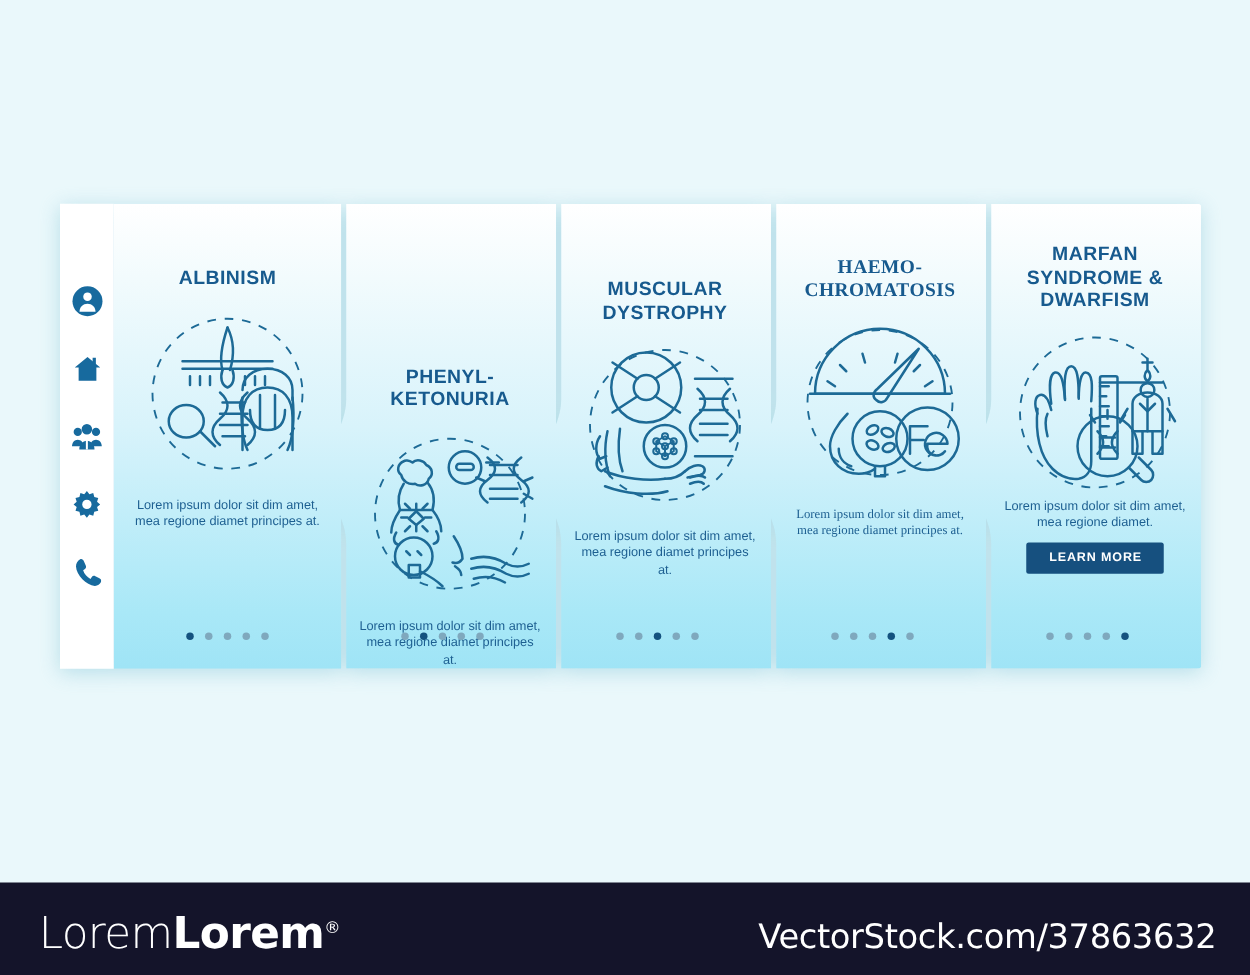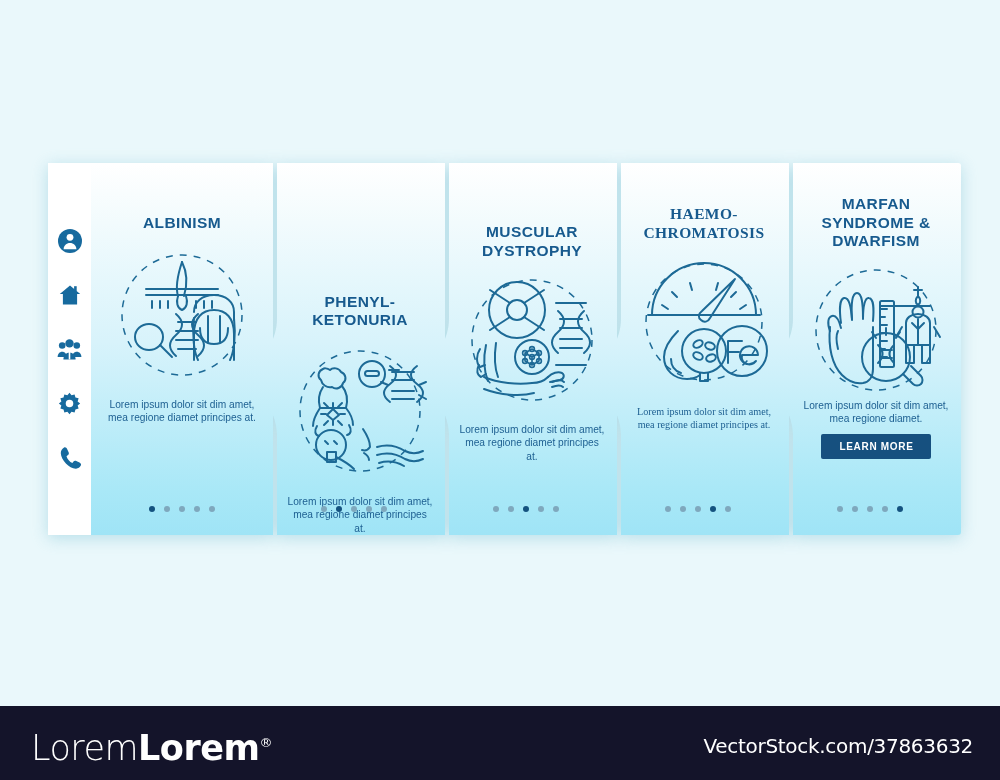--- a/index.html
+++ b/index.html
@@ -138,21 +138,21 @@
     letter-spacing:-0.5px;
     white-space:nowrap;
     font-family:"DejaVu Sans", sans-serif;
   }
   #vs-logo .thin { font-weight:300; }
   #vs-logo .bold { font-weight:bold; }
   #vs-logo .reg  { font-size:13px; vertical-align:super; font-weight:normal; }
   #vs-url {
     position:absolute; right:27px; top:28px;
     color:#ffffff;
-    font-size:20px;
+    font-size:27px;
     letter-spacing:-0.3px;
     white-space:nowrap;
     font-family:"DejaVu Sans", sans-serif;
   }
 </style>
 </head>
 <body>
 
 <div id="artboard">
 

